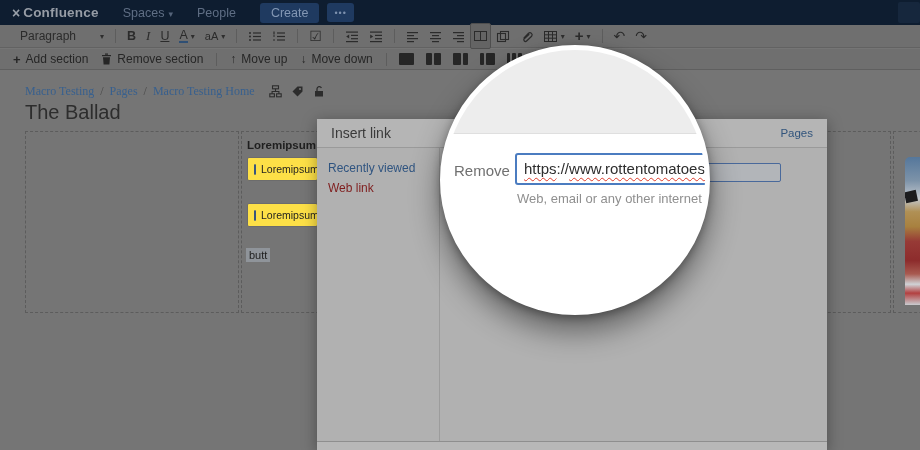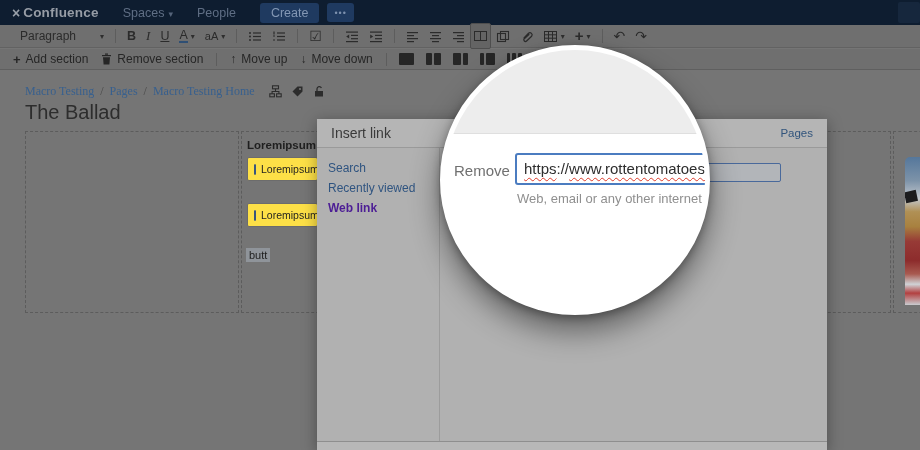--- a/index.html
+++ b/index.html
@@ -61,21 +61,21 @@
     background:linear-gradient(180deg,#55779b 0%,#7d93a9 16%,#c2c7cd 28%,#b09055 37%,#a8813f 47%,#973a36 57%,#8d2c2c 70%,#a85a50 79%,#cfd2d6 86%,#b24040 92%,#c9ccd0 100%);}
   .poster .dark-bit{position:absolute;left:0;top:34px;width:12px;height:11px;background:#1c1c1e;transform:rotate(-12deg);}
 
   
   .dialog{position:absolute;left:317px;top:119px;width:510px;height:331px;background:#b1b1b1;box-shadow:0 3px 14px rgba(0,0,0,.35);}
   .dlg-header{position:absolute;left:0;top:0;right:0;height:29px;background:#b5b5b5;border-bottom:1px solid #9a9a9a;display:flex;align-items:center;justify-content:space-between;padding:0 14px;box-sizing:border-box;}
   .dlg-title{font-size:14px;color:#3a3a3a;}
   .dlg-help{font-size:11.5px;color:#31547c;cursor:pointer;}
   .dlg-sidebar{position:absolute;left:0;top:29px;width:123px;height:293px;border-right:1px solid #9c9c9c;box-sizing:border-box;padding-top:10px;}
   .side-item{font-size:12px;color:#2f5480;padding:3px 0 3px 11px;cursor:pointer;}
-  .side-item.selected{color:#4c1d95;font-weight:bold;}
+  .side-item.selected{color:#7f1d1d;font-weight:normal;}
   .real-input{position:absolute;left:200px;top:44px;width:264px;height:19px;border:1px solid #49699b;border-radius:2px;background:#b2b5b9;box-sizing:border-box;cursor:text;}
   .dlg-footer{position:absolute;left:0;top:322px;right:0;height:9px;background:#b8b8b8;border-top:1px solid #8f8f8f;}
 
   
   .magnifier{position:absolute;left:440px;top:45px;width:260px;height:260px;border:5px solid #ffffff;border-radius:50%;background:#ffffff;overflow:hidden;
     box-shadow:0 16px 30px rgba(0,0,0,.45),0 3px 9px rgba(0,0,0,.3);}
   .mag-header{position:absolute;left:-5px;top:-5px;right:-5px;height:88px;background:#ededed;border-bottom:1px solid #dfdfdf;}
   .mag-label{position:absolute;left:9px;top:112px;font-size:15px;color:#707070;}
   .mag-input{position:absolute;left:70px;top:103px;width:252px;height:28px;border:2px solid #4b7cc0;border-radius:3px;background:#fff;line-height:28px;padding:0 7px;font-size:15px;color:#2e2e2e;white-space:nowrap;cursor:text;}
   .sq{text-decoration:underline;text-decoration-style:wavy;text-decoration-color:#dd3b2a;text-decoration-thickness:1px;text-underline-offset:3px;}
@@ -351,21 +351,20 @@
         <span class="dark-bit"></span>
       </div>
   </div>
 
   <div class="dialog">
     <div class="dlg-header">
       <span class="dlg-title">Insert link</span>
       <span class="dlg-help">Pages</span>
     </div>
     <div class="dlg-sidebar">
-      <div class="side-item">Search</div>
       <div class="side-item">Recently viewed</div>
       <div class="side-item selected">Web link</div>
     </div>
     <div class="real-input"></div>
     <div class="dlg-footer"></div>
   </div>
 
   <div class="magnifier">
     <div class="mag-header"></div>
     <div class="mag-label">Remove</div>

